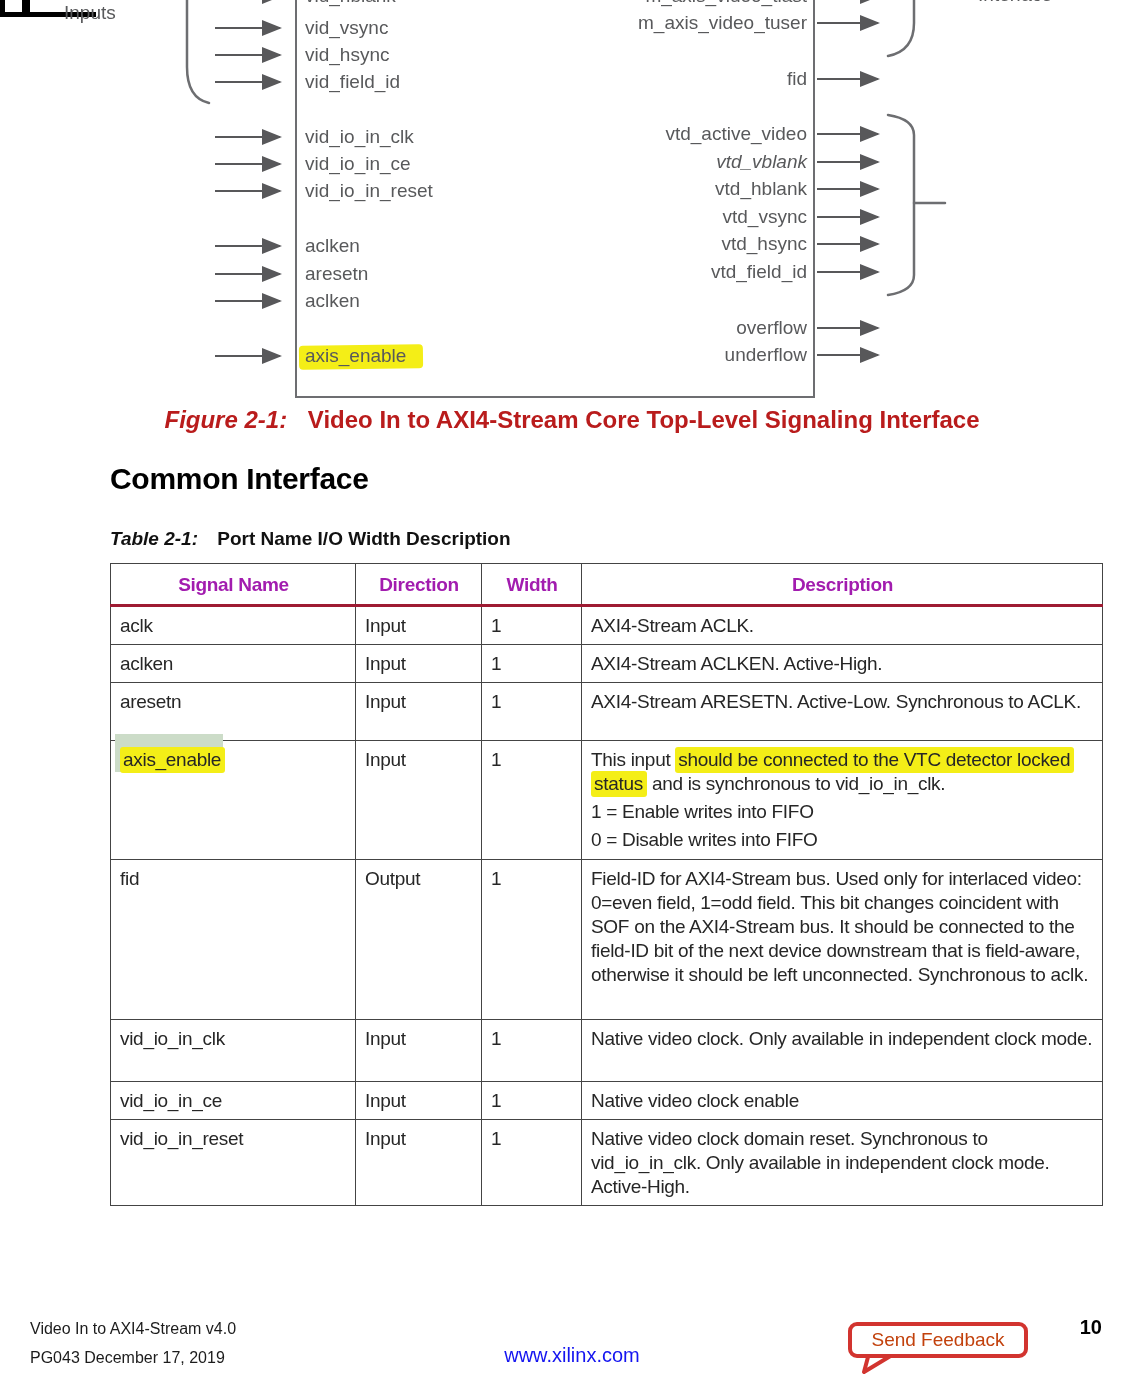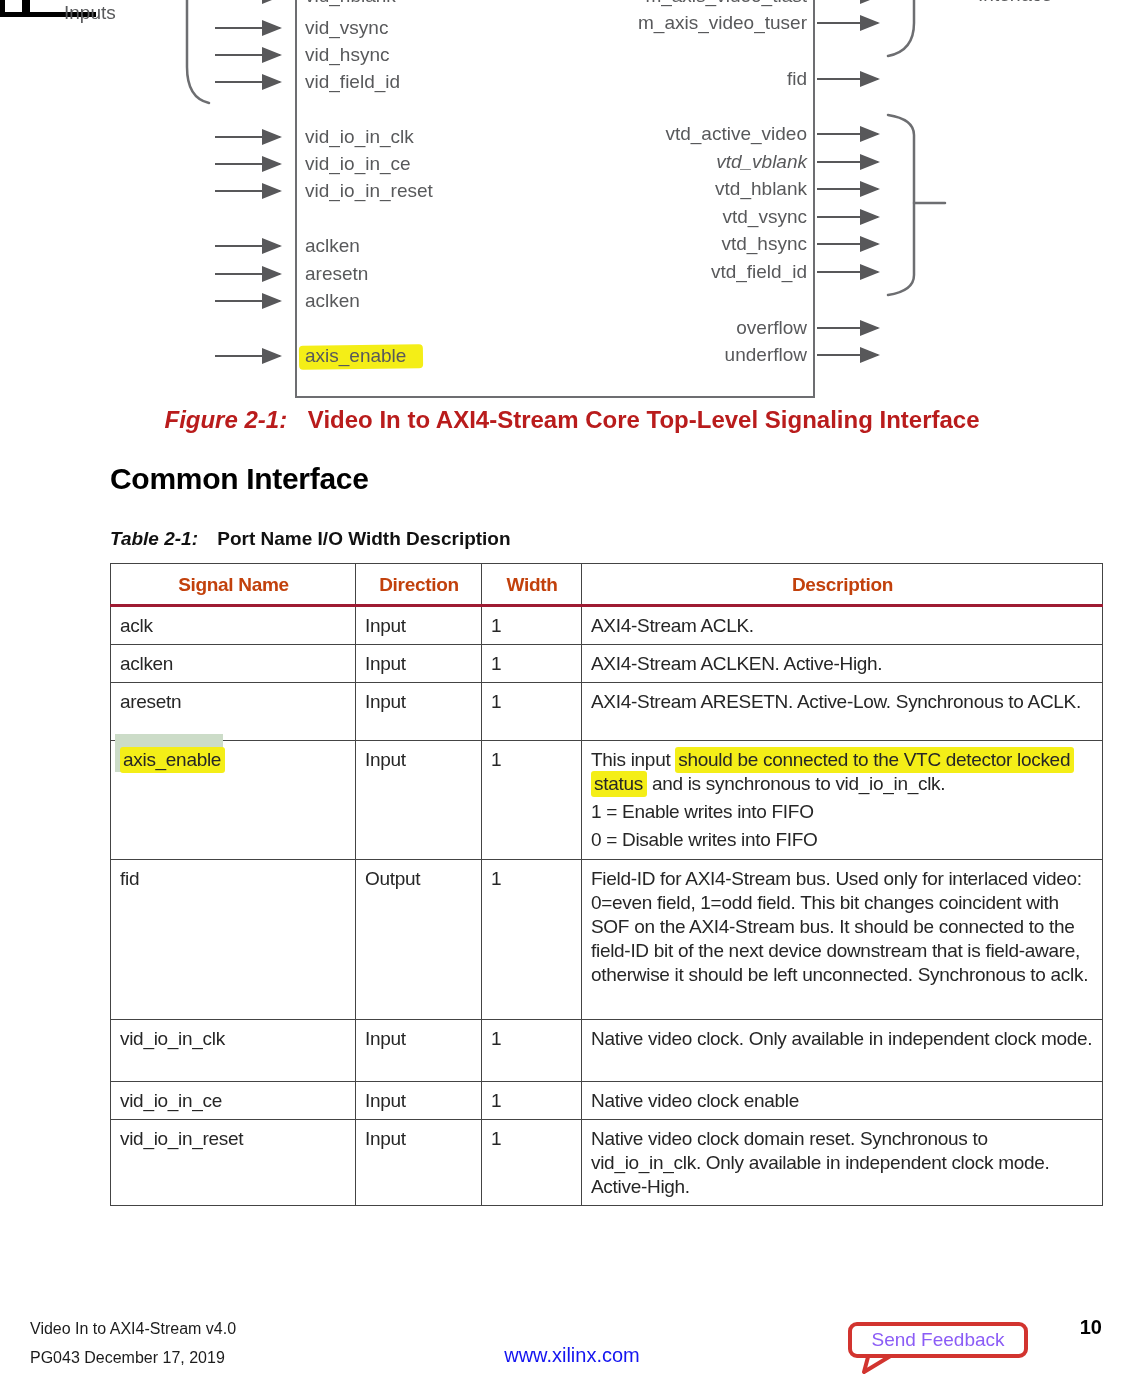--- a/index.html
+++ b/index.html
@@ -32,21 +32,21 @@
                    color:#000;letter-spacing:-0.3px;}
   .tbl-caption{position:absolute;left:110px;top:528px;font-size:19px;color:#111;}
   .tbl-caption .pfx{font-style:italic;font-weight:600;margin-right:14px;}
   .tbl-caption .ttl{font-weight:700;}
 
   
   table.ports{position:absolute;left:110px;top:563px;width:992px;border-collapse:collapse;
               table-layout:fixed;font-size:19px;color:#262626;letter-spacing:-0.3px;}
   table.ports th,table.ports td{border:1px solid #444;vertical-align:top;
               padding:7px 8px 6px 9px;line-height:24px;}
-  table.ports th{font-weight:700;text-align:center;color:#c2410c;height:27px;
+  table.ports th{font-weight:700;text-align:center;color:#a21caf;height:27px;
               vertical-align:middle;border-bottom:3px solid #9e1b32;}
   tbody tr:nth-child(1){height:38px;} tbody tr:nth-child(2){height:37px;}
   tbody tr:nth-child(3){height:58px;} tbody tr:nth-child(4){height:119px;}
   tbody tr:nth-child(5){height:160px;} tbody tr:nth-child(6){height:62px;}
   tbody tr:nth-child(7){height:38px;} tbody tr:nth-child(8){height:84px;}
   .hl{background:#f4ee17;padding:2px 4px 3px 3px;border-radius:3px;
       -webkit-box-decoration-break:clone;box-decoration-break:clone;}
   .sig-cell{position:relative;}
   .find-box{position:absolute;left:4px;top:-7px;width:108px;height:38px;
             background:#ccdcc8;z-index:1;}
@@ -54,21 +54,21 @@
   .desc-line{margin:4px 0 0 0;}
   .desc-first{margin:0;}
 
   
   .footer-left{position:absolute;left:30px;top:1314px;font-size:16px;line-height:29px;color:#1c1c1c;}
   .footer-link{position:absolute;left:0;top:1344px;width:1144px;text-align:center;}
   .footer-link a{font-size:20px;color:#1414f0;text-decoration:none;cursor:pointer;}
   .feedback-btn{position:absolute;left:848px;top:1322px;width:180px;height:36px;
                 border:4px solid #d2342f;border-radius:9px;background:#fff;z-index:2;
                 display:flex;align-items:center;justify-content:center;
-                font-size:19px;color:#8b5cf6;box-sizing:border-box;cursor:pointer;}
+                font-size:19px;color:#c2410c;box-sizing:border-box;cursor:pointer;}
   .feedback-tail{position:absolute;left:856px;top:1340px;z-index:1;}
   .page-number{position:absolute;left:1058px;top:1316px;width:44px;text-align:right;
                font-size:20px;font-weight:700;color:#000;}
 </style>
 </head>
 <body>
 
 <div class="page">
 
   <div class="diagram">

